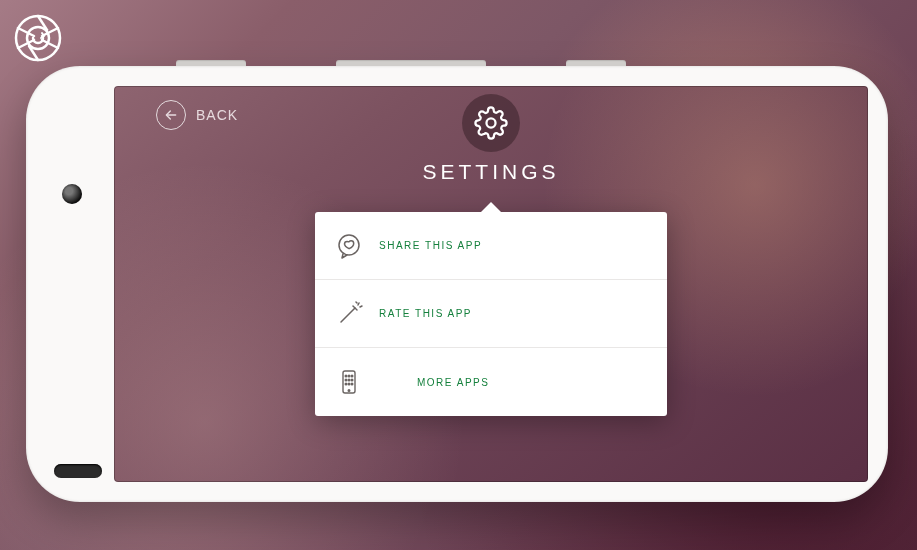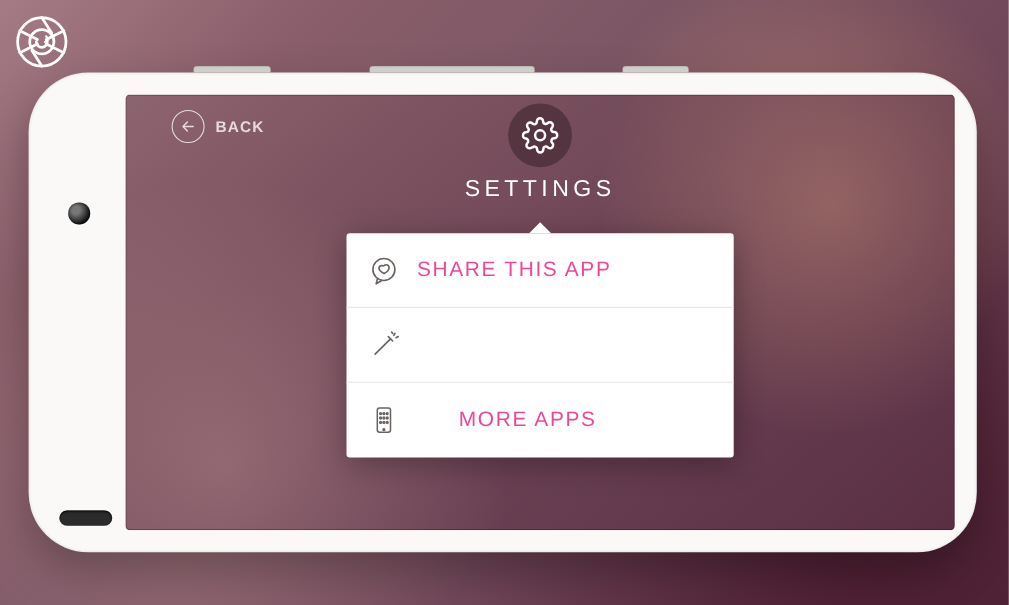--- a/index.html
+++ b/index.html
@@ -79,21 +79,21 @@
     cursor: pointer;
     opacity: 0.9;
   }
   .back-circle {
     width: 30px; height: 30px;
     border: 1.5px solid rgba(255,255,255,0.85);
     border-radius: 50%;
     display: flex; align-items: center; justify-content: center;
   }
   .back-label {
-    font-size: 14px; letter-spacing: 1px; font-weight: 700;
+    font-size: 14px; letter-spacing: 1px; font-weight: 400;
   }
 
   
   .header {
     position: absolute;
     top: 8px; left: 0; right: 0;
     display: flex; flex-direction: column; align-items: center;
     color: #fff;
   }
   .gear-circle {
@@ -137,23 +137,23 @@
     cursor: pointer;
   }
   .item:last-child { border-bottom: none; gap: 38px; }
   .item-icon {
     width: 36px; display: flex; justify-content: center;
     color: #6a6462;
     margin-right: 12px;
   }
   .item-icon svg { width: 28px; height: 28px; }
   .item-label {
-    font-size: 19px;
+    font-size: 10px;
     letter-spacing: 1.5px;
-    color: #ec4899;
+    color: #15803d;
     font-weight: 400;
   }
 </style>
 </head>
 <body>
 
 <div class="watermark">
   <svg viewBox="0 0 48 48" fill="none" stroke="currentColor" stroke-width="2.5" stroke-linecap="round" stroke-linejoin="round">
     <path d="M24 4 L30 20 L46 18 L34 30 L42 44 L24 36 L6 44 L14 30 L2 18 L18 20 Z" fill="none" opacity="0.0"></path>
 
@@ -213,20 +213,21 @@
         <span class="item-label">SHARE THIS APP</span>
       </div>
       <div class="item">
         <span class="item-icon">
           <svg viewBox="0 0 28 28" fill="none" stroke="currentColor" stroke-width="1.5" stroke-linecap="round" stroke-linejoin="round">
             <path d="M6 22 L20 8"></path>
             <path d="M18 6 L22 10"></path>
             <path d="M23 5 l1 -2 M25 7 l2 -1 M22 3 l-1 -1"></path>
           </svg>
         </span>
+        <span class="item-label">RATE THIS APP</span>
       </div>
       <div class="item">
         <span class="item-icon">
           <svg viewBox="0 0 28 28" fill="none" stroke="currentColor" stroke-width="1.4" stroke-linecap="round" stroke-linejoin="round">
             <rect x="8" y="3" width="12" height="22" rx="2"></rect>
             <circle cx="14" cy="22.5" r="0.8" fill="currentColor"></circle>
             <circle cx="11" cy="8" r="0.8" fill="currentColor"></circle>
             <circle cx="14" cy="8" r="0.8" fill="currentColor"></circle>
             <circle cx="17" cy="8" r="0.8" fill="currentColor"></circle>
             <circle cx="11" cy="12" r="0.8" fill="currentColor"></circle>

